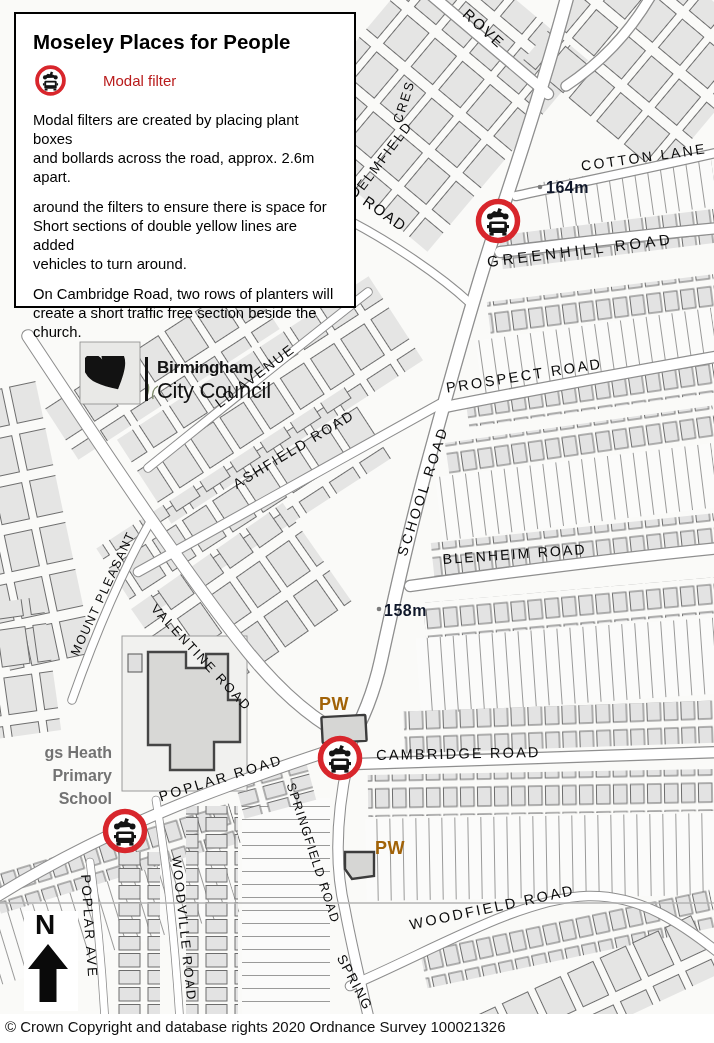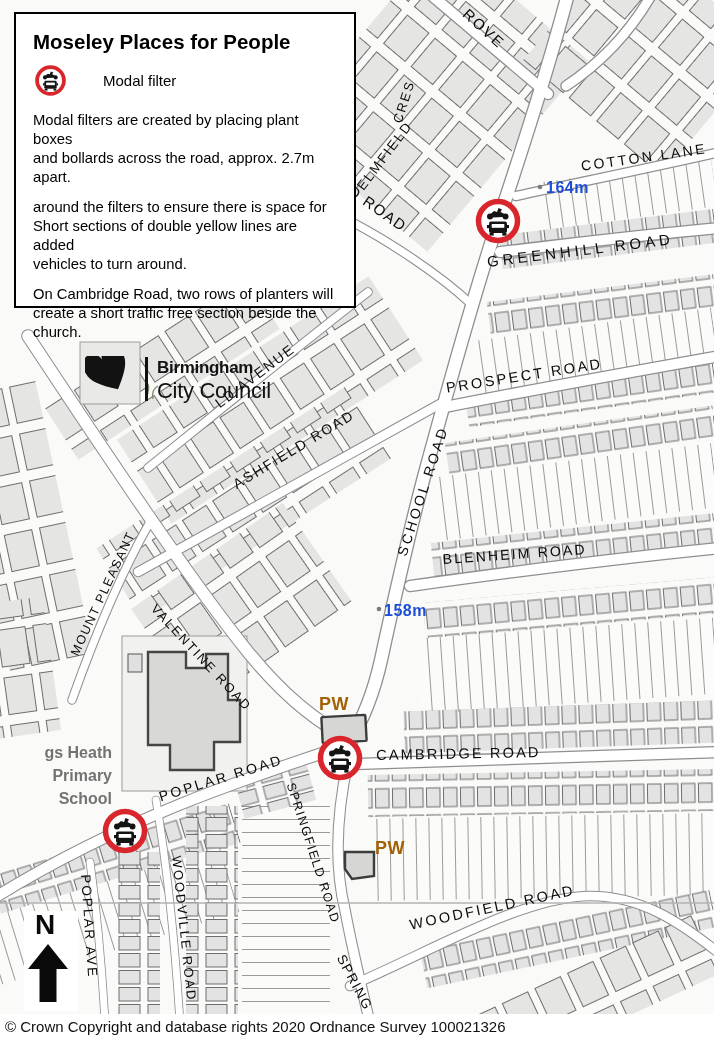--- a/index.html
+++ b/index.html
@@ -3,30 +3,30 @@
 <meta charset="utf-8">
 <style>
   html,body{margin:0;padding:0;background:#fff;}
   .stage{position:relative;width:714px;height:1043px;overflow:hidden;background:#fff;
          font-family:"Liberation Sans",sans-serif;}
   .mapsvg{position:absolute;left:0;top:0;z-index:0;}
   
   .ml{position:absolute;z-index:2;white-space:nowrap;color:#0a0a0a;
       font-family:"Liberation Sans",sans-serif;font-size:14px;letter-spacing:1.5px;
       transform-origin:0 0;}
-  .ml.gray{color:#1d4ed8;font-weight:700;letter-spacing:0.5px;}
+  .ml.gray{color:#0f172a;font-weight:700;letter-spacing:0.5px;}
   .ml.pw{font-weight:700;font-size:18px;letter-spacing:0.5px;color:#a16207;}
   .school-name{position:absolute;z-index:2;left:0;top:741px;width:112px;text-align:right;
       font-weight:700;font-size:16px;line-height:23px;color:#737373;letter-spacing:0;}
   
   .infobox{position:absolute;left:14px;top:12px;width:342px;height:296px;background:#fff;
       border:2.4px solid #000;z-index:5;box-sizing:border-box;padding:12px 16px 0 17px;}
   .infobox h1{margin:4px 0 10px 0;font-size:20.5px;line-height:24px;color:#000;}
   .legend-row{display:flex;align-items:center;gap:36px;margin:6px 0 14px 1px;}
-  .legend-label{font-size:15px;color:#000000;}
+  .legend-label{font-size:15px;color:#b91c1c;}
   .infobox .para{margin:0 0 11px 0;font-size:14.8px;line-height:19px;color:#000;}
   .logo-row{display:flex;align-items:center;margin:14px 0 0 52px;}
   .logo-bar{width:3px;height:44px;background:#121212;margin:0 9px 0 8px;}
   .logo-text .l1{font-size:17px;font-weight:700;line-height:23px;color:#121212;letter-spacing:-0.3px;}
   .logo-text .l2{font-size:22px;font-weight:400;line-height:23px;color:#121212;letter-spacing:-0.3px;}
   
   .northbox{position:absolute;left:24px;top:911px;width:54px;height:100px;background:#fff;z-index:3;}
   .northbox .n{position:absolute;left:11px;top:-2px;font-size:28px;font-weight:700;color:#0a0a0a;}
   
   .copybar{position:absolute;left:0;top:1014px;width:648px;height:29px;background:#fff;z-index:4;}
@@ -209,21 +209,21 @@
   <div class="infobox">
     <h1>Moseley Places for People</h1>
     <div class="legend-row">
       <svg width="33" height="33" viewBox="-24 -24 48 48">
         <use href="#mfg"></use>
       </svg>
       <span class="legend-label">Modal filter</span>
     </div>
     <div class="para">
       <div>Modal filters are created by placing plant boxes</div>
-      <div>and bollards across the road, approx. 2.7m apart.</div>
+      <div>and bollards across the road, approx. 2.6m apart.</div>
     </div>
     <div class="para">
       <div>around the filters to ensure there is space for</div>
       <div>Short sections of double yellow lines are added</div>
       <div>vehicles to turn around.</div>
     </div>
     <div class="para">
       <div>On Cambridge Road, two rows of planters will</div>
       <div>create a short traffic free section beside the</div>
       <div>church.</div>

